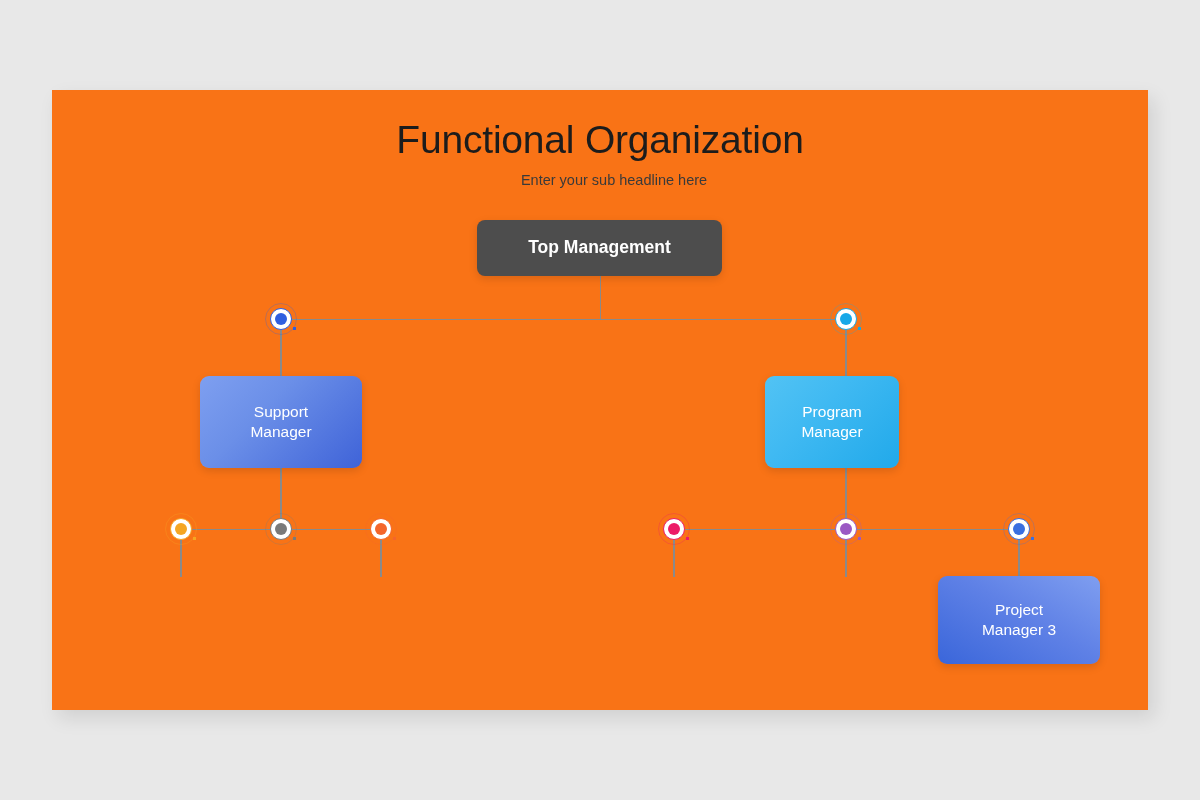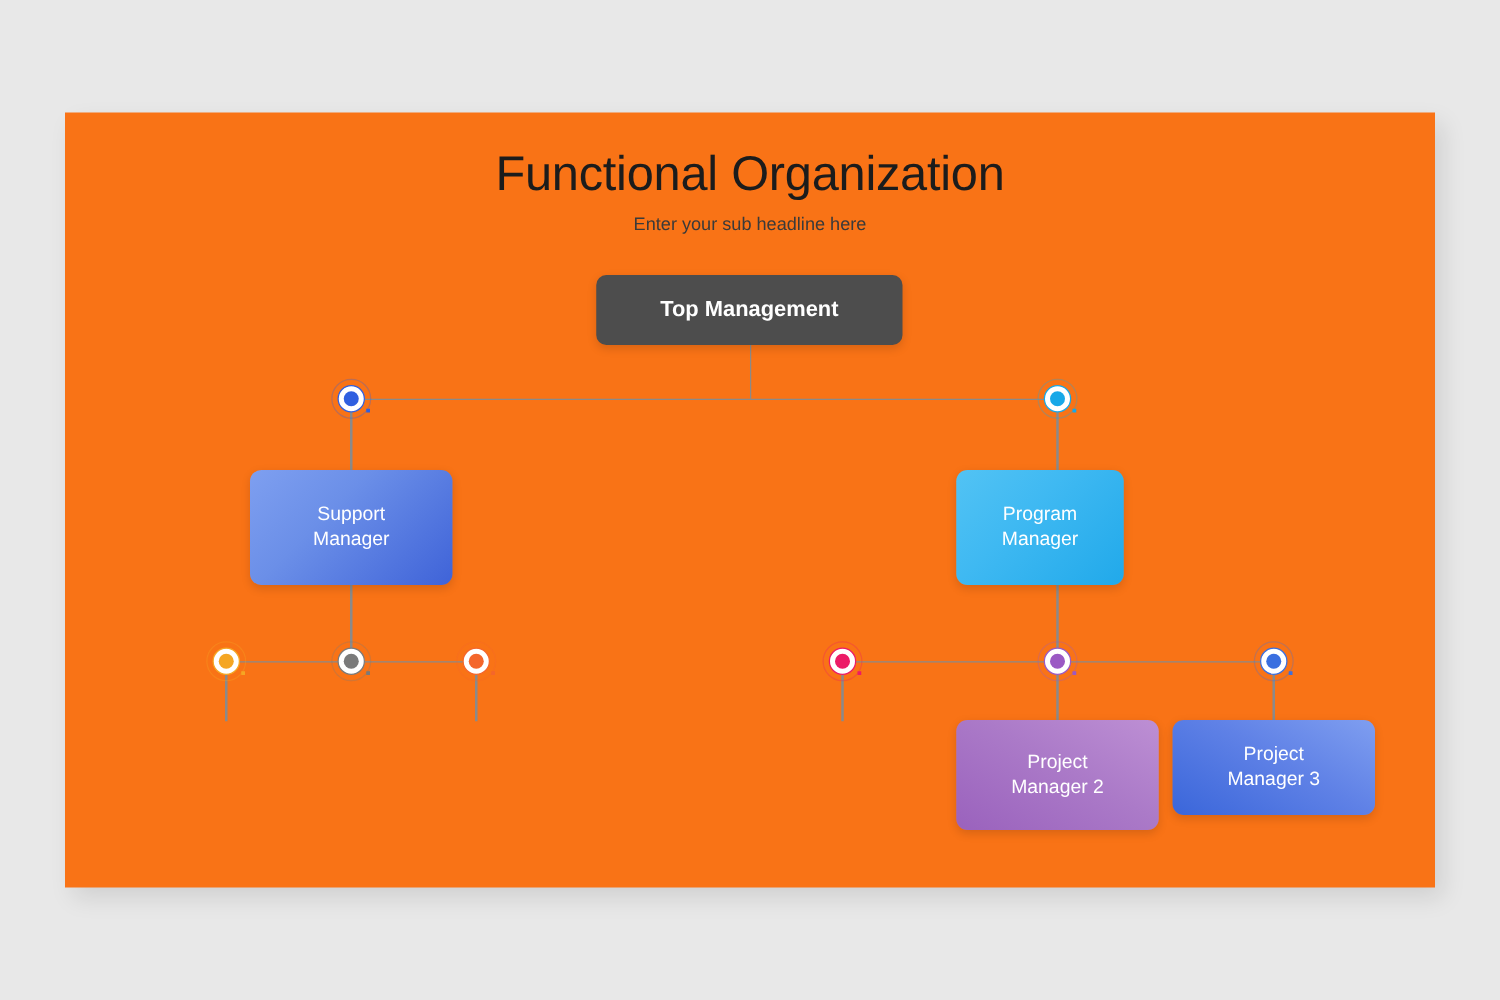--- a/index.html
+++ b/index.html
@@ -38,20 +38,21 @@
   }
   #subtitle {
     position: absolute;
     left: 0;
     top: 82px;
     width: 1096px;
     text-align: center;
     font-size: 14.5px;
     font-weight: 400;
     color: #3a3a3a;
+    padding-left: 14px;
   }
 
   
   .line-v, .line-h {
     position: absolute;
     background: #8a8a8a;
   }
   .line-v { width: 1.4px; }
   .line-h { height: 1.4px; }
 
@@ -163,23 +164,22 @@
 
   <div class="node-box top" style="left:425px; top:130px; width:245px; height:56px;">Top Management</div>
 
   <div class="node-box bx-support" style="left:148px; top:286px; width:162px; height:92px;">Support Manager</div>
 
   <div class="node-box bx-program" style="left:713px; top:286px; width:134px; height:92px;">Program Manager</div>
 
 
 
 
-  <div class="node-box bx-pm2" style="left:713px; top:486px; width:162px; height:88px;">Project Manager 2</div>
-
-  <div class="node-box bx-pm3" style="left:886px; top:486px; width:162px; height:76px;">Project Manager 3</div>
+
+  <div class="node-box bx-pm3" style="left:886px; top:486px; width:162px; height:88px;">Project Manager 3</div>
 
   <div class="cnode" style="left:229px; top:229px; color:#2f5fe0;">
     <span class="halo"></span>
     <span class="ring"></span>
     <span class="dot"></span>
     <span class="tick"></span>
   </div>
 
   <div class="cnode" style="left:794px; top:229px; color:#17a8e8;">
     <span class="halo"></span>

